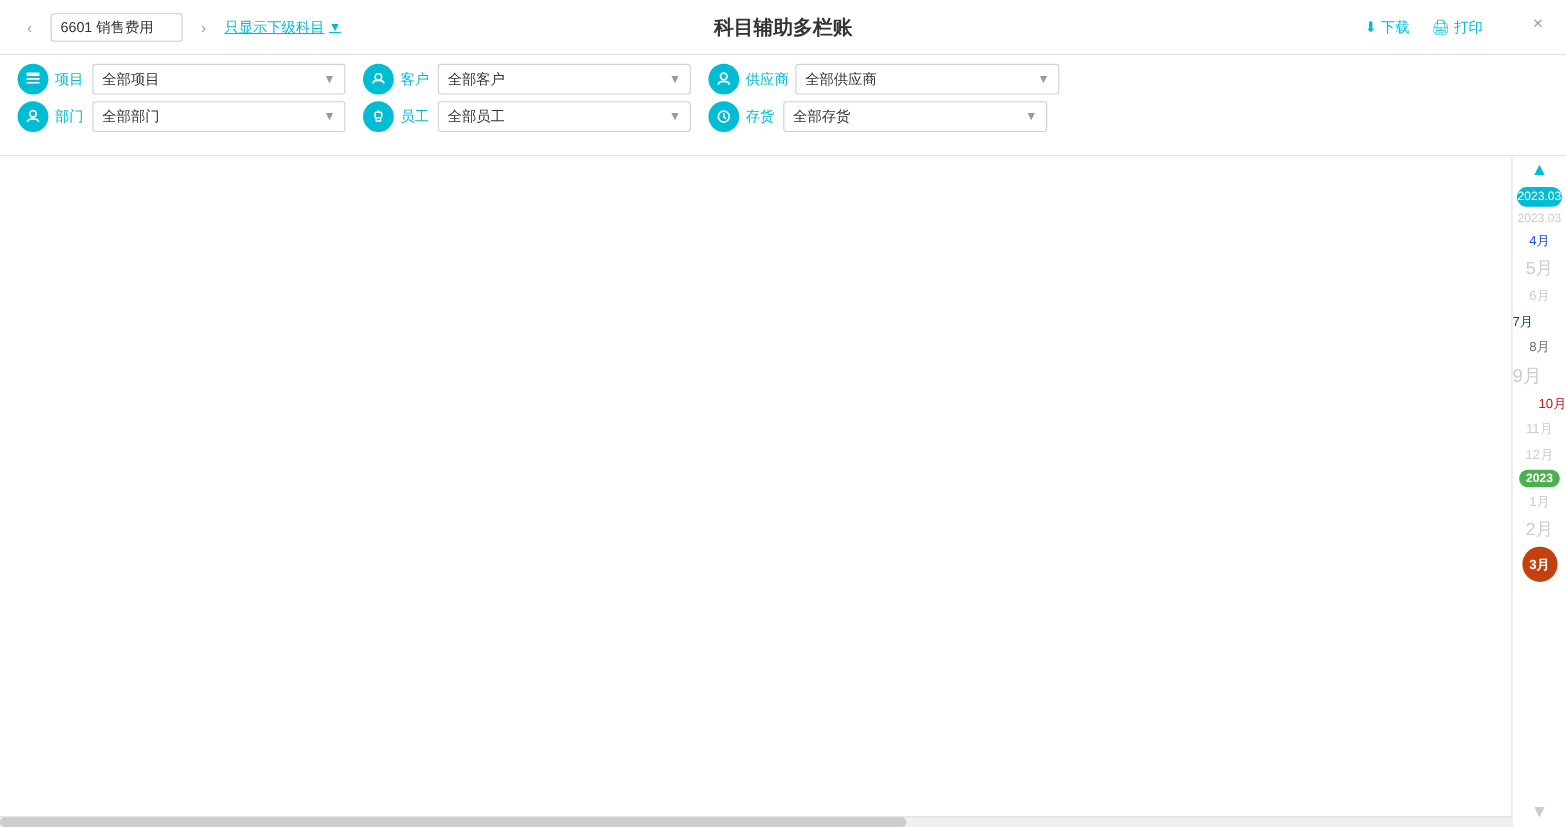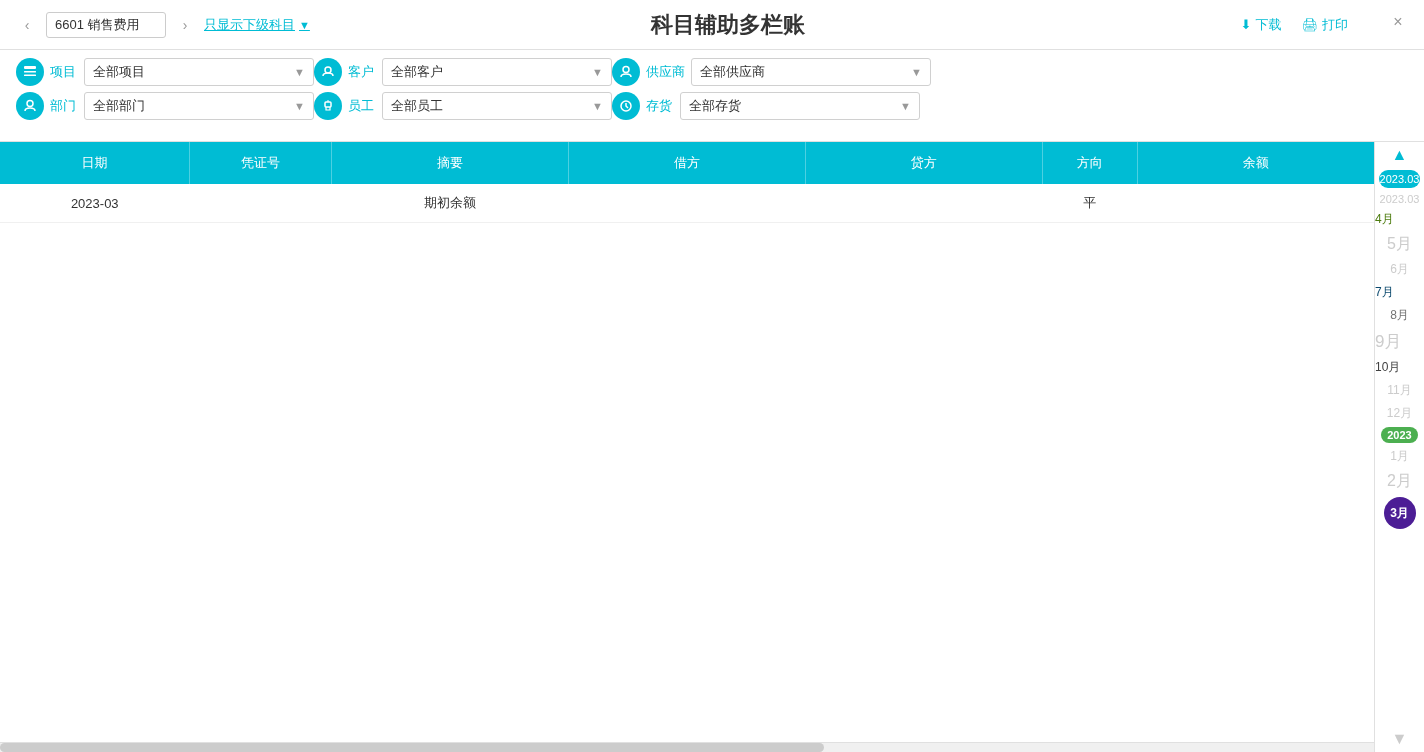--- a/index.html
+++ b/index.html
@@ -62,27 +62,26 @@
       cursor: pointer;
       text-decoration: underline;
       font-size: 13px;
       border: none;
       background: none;
     }
     .show-sub-btn .chevron {
       font-size: 11px;
     }
     .title-center {
-      font-size: 22px;
+      font-size: 18px;
       font-weight: bold;
       color: #333;
       position: absolute;
       left: 50%;
       transform: translateX(-50%);
-      margin-left: 16px;
     }
     .title-bar-right {
       display: flex;
       align-items: center;
       gap: 20px;
     }
     .action-btn {
       display: flex;
       align-items: center;
       gap: 4px;
@@ -107,20 +106,21 @@
     }
     
     .filter-section {
       padding: 8px 16px;
       background: #fff;
       border-bottom: 1px solid #e0e0e0;
     }
     .filter-row {
       display: flex;
       align-items: flex-end;
+      gap: 16px;
       margin-bottom: 6px;
     }
     .filter-row:last-child {
       margin-bottom: 13px;
     }
     .filter-item {
       display: flex;
       align-items: center;
       gap: 6px;
     }
@@ -359,74 +359,50 @@
         <div class="filter-select" style="min-width:240px;">
           <span>全部存货</span>
           <span class="chevron">▼</span>
         </div>
       </div>
     </div>
   </div>
 
   <div class="main-content">
     <div class="table-area">
-      <table class="data-table">
-        <thead class="table-header">
-          <tr>
-            <th class="col-date">日期</th>
-            <th class="col-voucher">凭证号</th>
-            <th class="col-summary">摘要</th>
-            <th class="col-debit">借方</th>
-            <th class="col-credit">贷方</th>
-            <th class="col-direction">方向</th>
-            <th class="col-balance">余额</th>
-          </tr>
-        </thead>
-        <tbody class="table-body">
-          <tr>
-            <td>2023-03</td>
-            <td></td>
-            <td>期初余额</td>
-            <td></td>
-            <td></td>
-            <td>平</td>
-            <td></td>
-          </tr>
-        </tbody>
-      </table>
 
       <div style="flex:1; background:#fff;"></div>
 
       <div class="scroll-bar">
         <div class="scroll-thumb"></div>
       </div>
     </div>
 
     <div class="timeline-sidebar">
       <div class="timeline-nav" style="color:#00bcd4; padding-top:4px;">▲</div>
 
       <div style="background:#00bcd4; color:#fff; border-radius:10px; margin:2px 4px; width:calc(100% - 8px); text-align:center; font-size:11px; padding:3px 0; cursor:pointer;">2023.03</div>
 
       <div style="color:#ccc; text-align:center; font-size:11px; padding:3px 0; cursor:pointer; width:100%;">2023.03</div>
 
-      <div style="color:#4d7c0f; font-size:12px; padding:3px 0; cursor:pointer; width:100%;">4月</div>
+      <div style="color:#1d4ed8; text-align:center; font-size:12px; padding:3px 0; cursor:pointer; width:100%;">4月</div>
       <div style="color:#ccc; text-align:center; font-size:16px; padding:3px 0; cursor:pointer; width:100%;">5月</div>
       <div style="color:#ccc; text-align:center; font-size:12px; padding:3px 0; cursor:pointer; width:100%;">6月</div>
       <div style="color:#0c4a6e; text-align:left; font-size:12px; padding:3px 0; cursor:pointer; width:100%;">7月</div>
       <div style="color:#737373; text-align:center; font-size:12px; padding:3px 0; cursor:pointer; width:100%;">8月</div>
       <div style="color:#ccc; text-align:left; font-size:17px; padding:3px 0; cursor:pointer; width:100%;">9月</div>
-      <div style="color:#404040; text-align:left; font-size:12px; padding:3px 0; cursor:pointer; width:100%;">10月</div>
+      <div style="color:#b91c1c; text-align:right; font-size:12px; padding:3px 0; cursor:pointer; width:100%;">10月</div>
       <div style="color:#ccc; text-align:center; font-size:12px; padding:3px 0; cursor:pointer; width:100%;">11月</div>
       <div style="color:#ccc; text-align:center; font-size:12px; padding:3px 0; cursor:pointer; width:100%;">12月</div>
 
       <div style="background:#4caf50; color:#fff; border-radius:8px; margin:2px 6px; width:calc(100% - 12px); text-align:center; font-size:11px; font-weight:bold; padding:2px 0; cursor:pointer;">2023</div>
 
       <div style="color:#ccc; text-align:center; font-size:12px; padding:3px 0; cursor:pointer; width:100%;">1月</div>
       <div style="color:#ccc; text-align:center; font-size:16px; padding:3px 0; cursor:pointer; width:100%;">2月</div>
 
       <div style="display:flex; justify-content:center; width:100%; padding:2px 0;">
-        <div style="background:#4c1d95; color:#fff; border-radius:50%; width:32px; height:32px; display:flex; align-items:center; justify-content:center; font-size:12px; font-weight:bold; cursor:pointer;">3月</div>
+        <div style="background:#c2410c; color:#fff; border-radius:50%; width:32px; height:32px; display:flex; align-items:center; justify-content:center; font-size:12px; font-weight:bold; cursor:pointer;">3月</div>
       </div>
 
       <div class="timeline-nav" style="color:#ccc; margin-top:auto;">▼</div>
     </div>
   </div>
 </div>
 
 </body></html>

